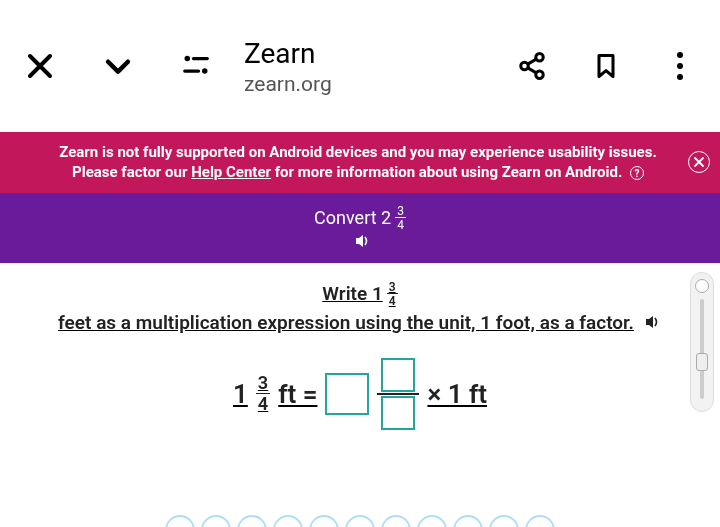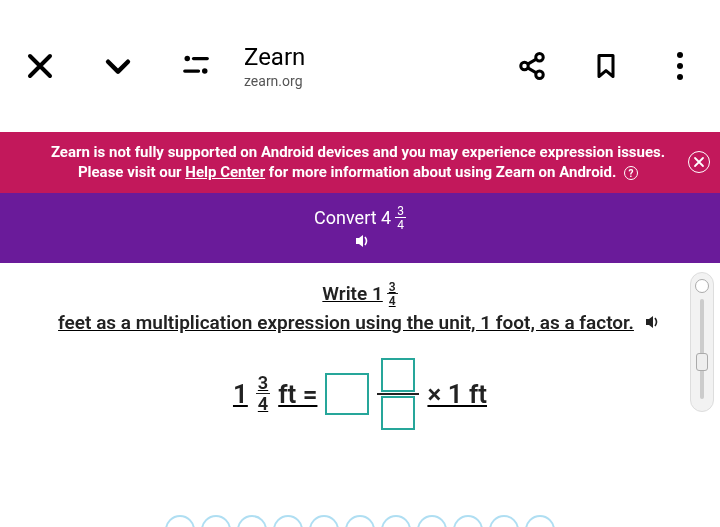--- a/index.html
+++ b/index.html
@@ -2,22 +2,22 @@
 <html><head>
 <meta charset="utf-8">
 <style>
 * { margin: 0; padding: 0; box-sizing: border-box; }
 body { font-family: -apple-system, BlinkMacSystemFont, "Segoe UI", Roboto, sans-serif; width: 720px; height: 527px; overflow: hidden; background: #fff; position: relative; }
 
 
 .browser-bar { height: 132px; background: #fff; display: flex; align-items: center; padding: 0 20px; }
 .browser-bar .left-icons { display: flex; align-items: center; gap: 38px; }
 .browser-bar .title-area { margin-left: 28px; flex: 1; }
-.browser-bar .title { font-size: 24px; font-weight: 400; color: #000; }
-.browser-bar .url { font-size: 14px; color: #555; margin-top: 2px; }
+.browser-bar .title { font-size: 28px; font-weight: 400; color: #000; }
+.browser-bar .url { font-size: 21px; color: #555; margin-top: 2px; }
 .browser-bar .right-icons { display: flex; align-items: center; gap: 34px; }
 .icon-btn { width: 40px; height: 40px; display: flex; align-items: center; justify-content: center; cursor: pointer; }
 
 
 .warning { background: #c2185b; color: #fff; font-size: 15px; font-weight: 700; padding: 10px 44px 10px 40px; text-align: center; line-height: 1.35; position: relative; }
 .warning a { color: #fff; text-decoration: underline; }
 .warning .help-icon { display: inline-block; width: 14px; height: 14px; border: 1.5px solid #fff; border-radius: 50%; font-size: 10px; line-height: 14px; text-align: center; vertical-align: middle; margin-left: 4px; }
 .warning .close { position: absolute; right: 10px; top: 50%; transform: translateY(-50%); width: 22px; height: 22px; border: 1.5px solid #fff; border-radius: 50%; display: flex; align-items: center; justify-content: center; cursor: pointer; }
 
 
@@ -103,32 +103,32 @@
       <svg width="8" height="30" viewBox="0 0 8 30">
           <circle cx="4" cy="4" r="3" fill="#000"></circle>
           <circle cx="4" cy="15" r="3" fill="#000"></circle>
           <circle cx="4" cy="26" r="3" fill="#000"></circle>
         </svg>
     </div>
   </div>
 </div>
 
 <div class="warning">
-  <span>Zearn is not fully supported on Android devices and you may experience expression issues. Please visit our </span><a href="#">Help Center</a><span> for more information about using Zearn on Android.</span>
+  <span>Zearn is not fully supported on Android devices and you may experience usability issues. Please factor our </span><a href="#">Help Center</a><span> for more information about using Zearn on Android.</span>
   <span class="help-icon">?</span>
   <div class="close">
     <svg width="12" height="12" viewBox="0 0 12 12">
         <path d="M2 2 L10 10 M10 2 L2 10" stroke="#fff" stroke-width="1.8" stroke-linecap="round"></path>
       </svg>
   </div>
 </div>
 
 <div class="purple-bar">
   <div class="line">
-    <span>Convert 4</span>
+    <span>Convert 2</span>
     <span class="frac-sm">
       <span class="num">3</span>
       <span class="den">4</span>
     </span>
   </div>
   <div class="line">
     <span class="audio-icon">
       <svg width="18" height="16" viewBox="0 0 18 16">
           <path d="M2 5 H5 L9 2 V14 L5 11 H2 Z" fill="#fff"></path>
           <path d="M11 4 Q14 8 11 12" stroke="#fff" stroke-width="1.6" fill="none"></path>

